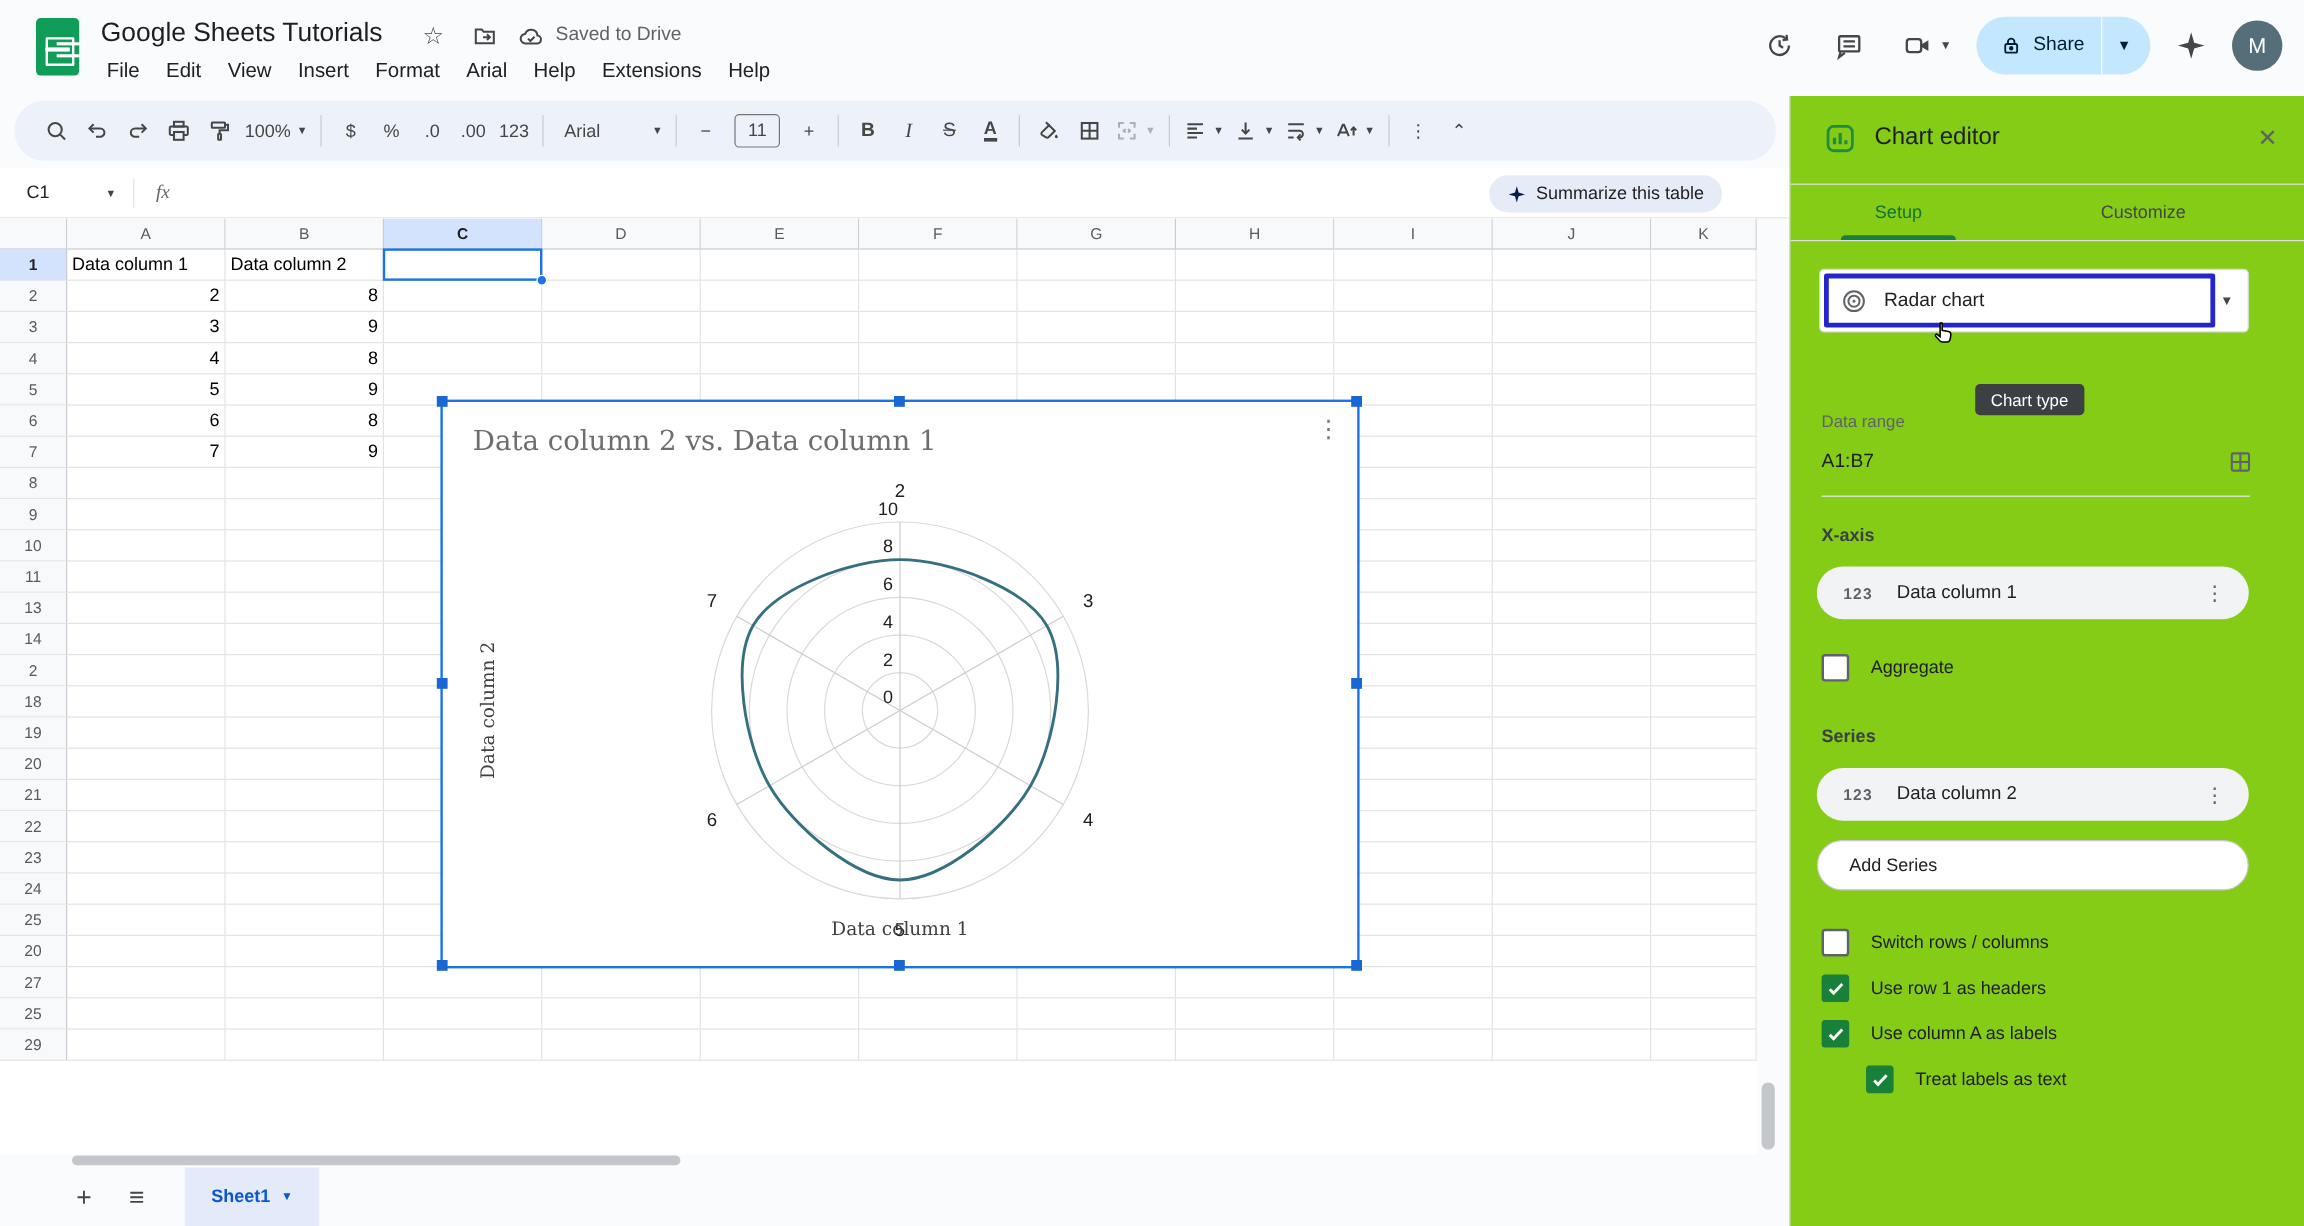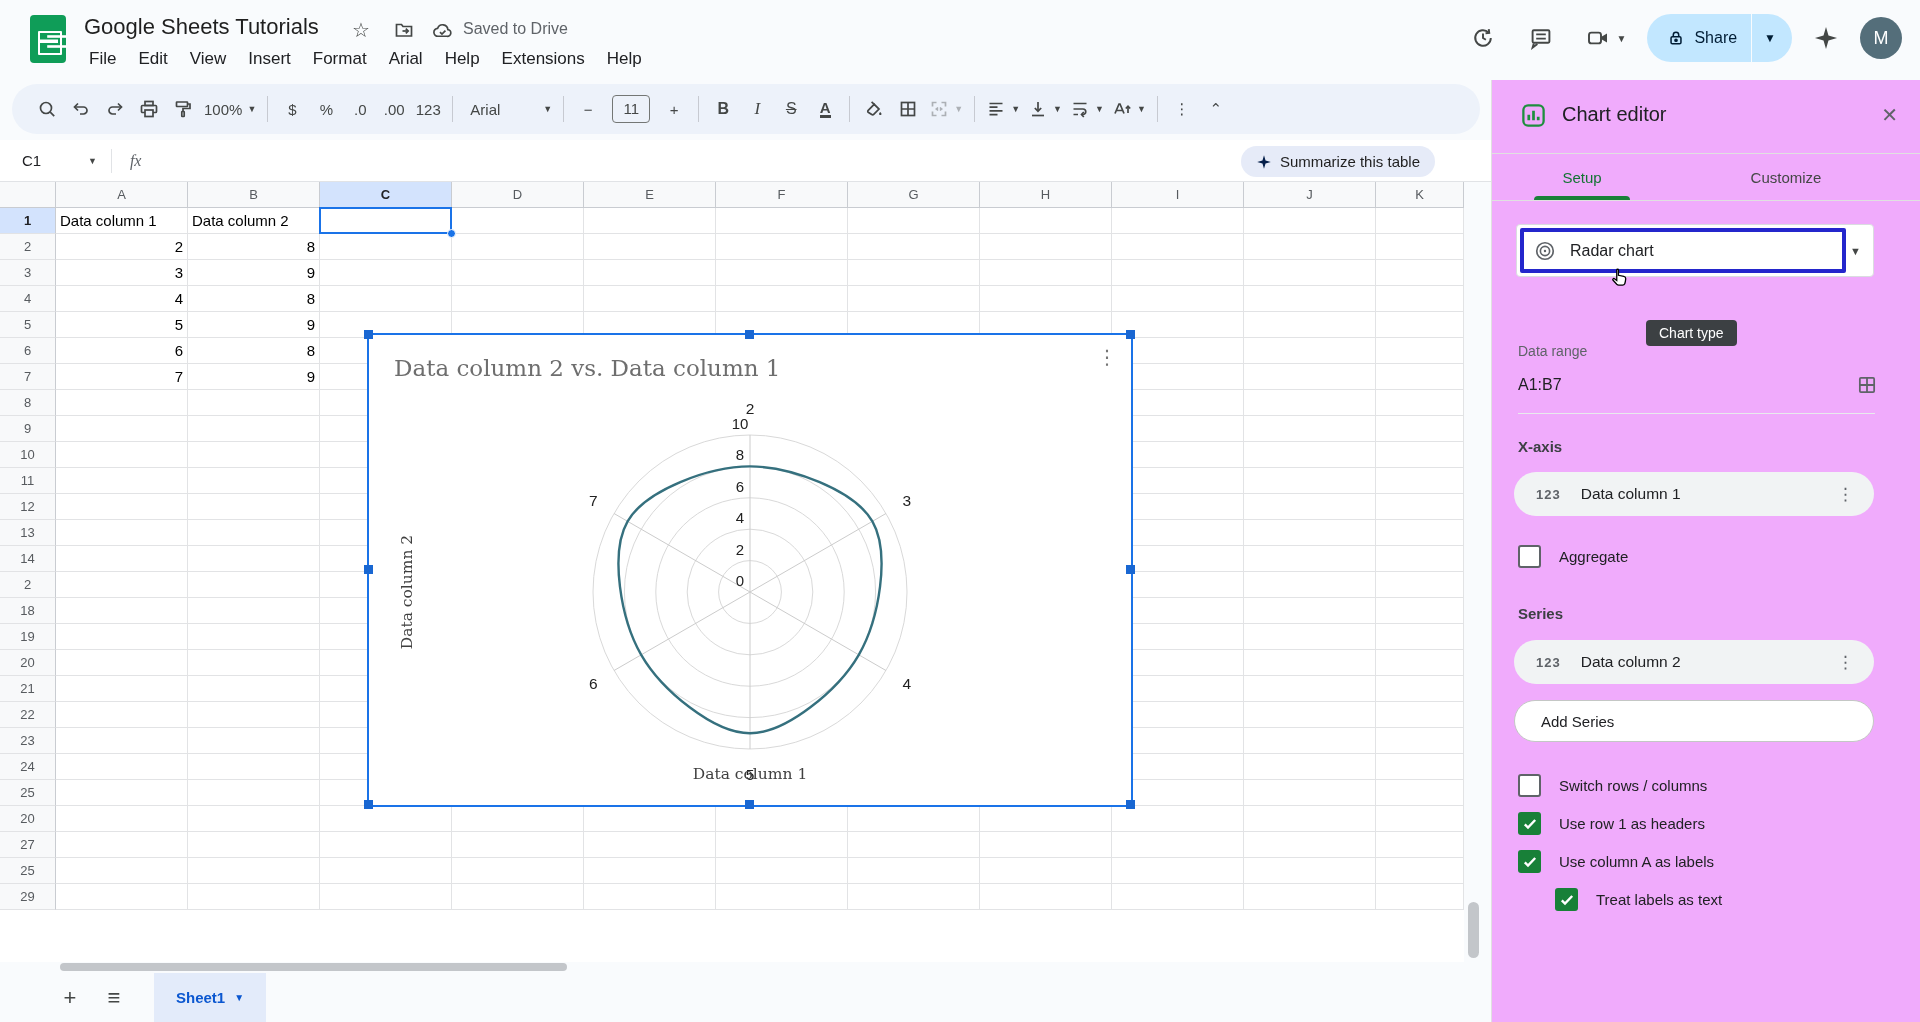--- a/index.html
+++ b/index.html
@@ -82,21 +82,21 @@
   
   #hscroll-thumb { position:absolute; left:60px; top:963px; width:507px; height:8px; border-radius:4px; background:#c3c6ca; }
   #vscroll-thumb { position:absolute; left:1468px; top:902px; width:11px; height:56px; border-radius:6px; background:#c3c6ca; }
   #bottombar { position:absolute; left:0; top:973px; width:1491px; height:49px; background:#f9fbfd; display:flex; align-items:center; }
   .bb-icon { width:44px; height:44px; display:flex; align-items:center; justify-content:center; color:#444746; font-size:22px; }
   #sheet-tab { height:49px; margin-left:18px; background:#e3ebfa; display:flex; align-items:center; gap:9px;
     padding:0 22px; color:#0b57d0; font-weight:bold; font-size:15px; }
   #sheet-tab .caret { font-size:10px; }
 
   
-  #panel { position:absolute; left:1491px; top:80px; width:429px; height:942px; background:#f0abfc;
+  #panel { position:absolute; left:1491px; top:80px; width:429px; height:942px; background:#84cc16;
     border-left:1px solid #e0e0e0; }
   #panel-header { position:absolute; left:0; top:0; width:100%; height:73px; }
   #panel-title { position:absolute; left:70px; top:23px; font-size:20px; color:#202124; }
   #panel-chart-icon { position:absolute; left:28px; top:22px; }
   #panel-close { position:absolute; right:22px; top:23px; font-size:20px; color:#5f6368; }
   #panel-hdr-div { position:absolute; left:0; top:73px; width:100%; height:1px; background:#e0e0e0; }
   .tab { position:absolute; top:74px; height:46px; display:flex; align-items:center; justify-content:center;
     font-size:15px; font-weight:500; }
   #tab-setup { left:30px; width:120px; color:#137333; }
   #tab-customize { left:224px; width:140px; color:#444746; }
@@ -525,34 +525,20 @@
       <div class="g-cell" style="width: 132px;"></div>
       <div class="g-cell" style="width: 132px;"></div>
       <div class="g-cell" style="width: 132px;"></div>
       <div class="g-cell" style="width: 132px;"></div>
       <div class="g-cell" style="width: 132px;"></div>
       <div class="g-cell" style="width: 132px;"></div>
       <div class="g-cell" style="width: 132px;"></div>
       <div class="g-cell" style="width: 88px;"></div>
     </div>
     <div class="g-row">
-      <div class="row-hdr">12</div>
-      <div class="g-cell" style="width: 132px;"></div>
-      <div class="g-cell" style="width: 132px;"></div>
-      <div class="g-cell" style="width: 132px;"></div>
-      <div class="g-cell" style="width: 132px;"></div>
-      <div class="g-cell" style="width: 132px;"></div>
-      <div class="g-cell" style="width: 132px;"></div>
-      <div class="g-cell" style="width: 132px;"></div>
-      <div class="g-cell" style="width: 132px;"></div>
-      <div class="g-cell" style="width: 132px;"></div>
-      <div class="g-cell" style="width: 132px;"></div>
-      <div class="g-cell" style="width: 88px;"></div>
-    </div>
-    <div class="g-row">
       <div class="row-hdr">13</div>
       <div class="g-cell" style="width: 132px;"></div>
       <div class="g-cell" style="width: 132px;"></div>
       <div class="g-cell" style="width: 132px;"></div>
       <div class="g-cell" style="width: 132px;"></div>
       <div class="g-cell" style="width: 132px;"></div>
       <div class="g-cell" style="width: 132px;"></div>
       <div class="g-cell" style="width: 132px;"></div>
       <div class="g-cell" style="width: 132px;"></div>
       <div class="g-cell" style="width: 132px;"></div>

